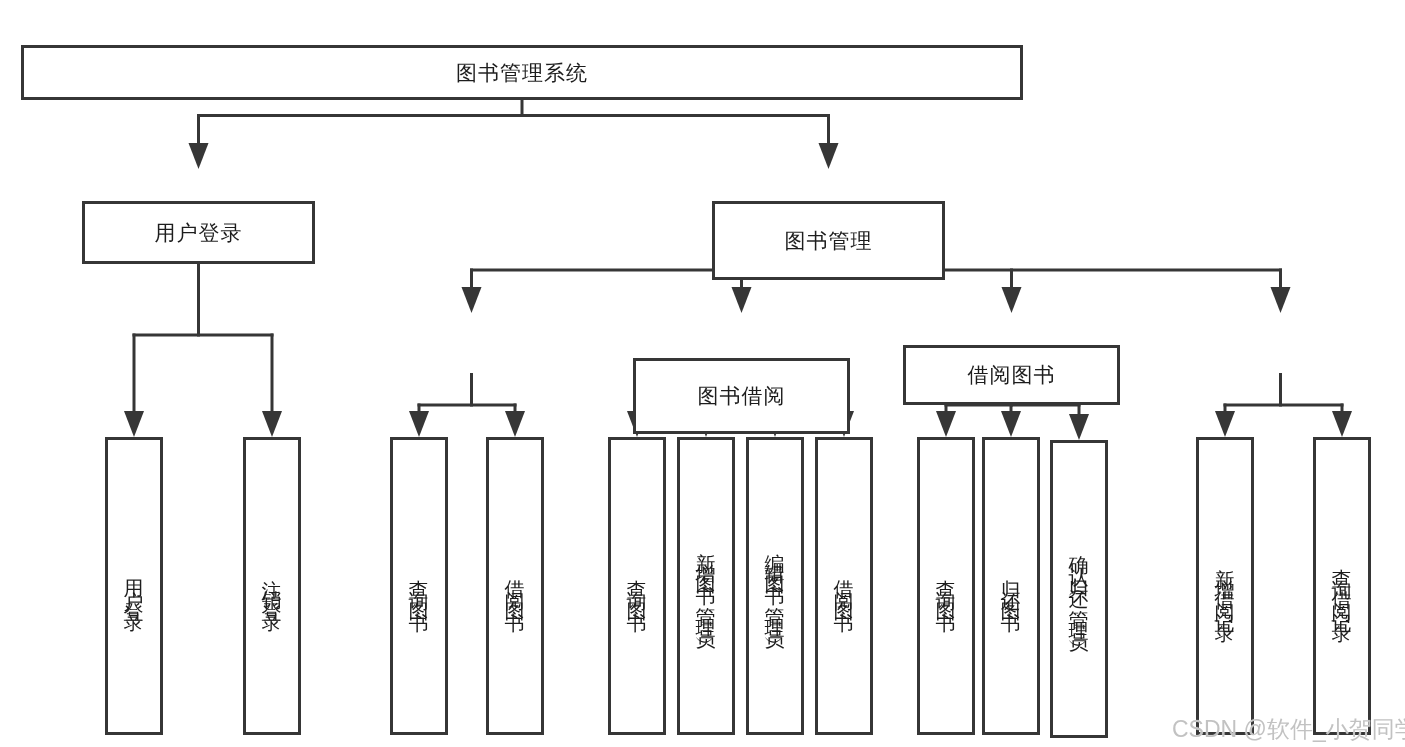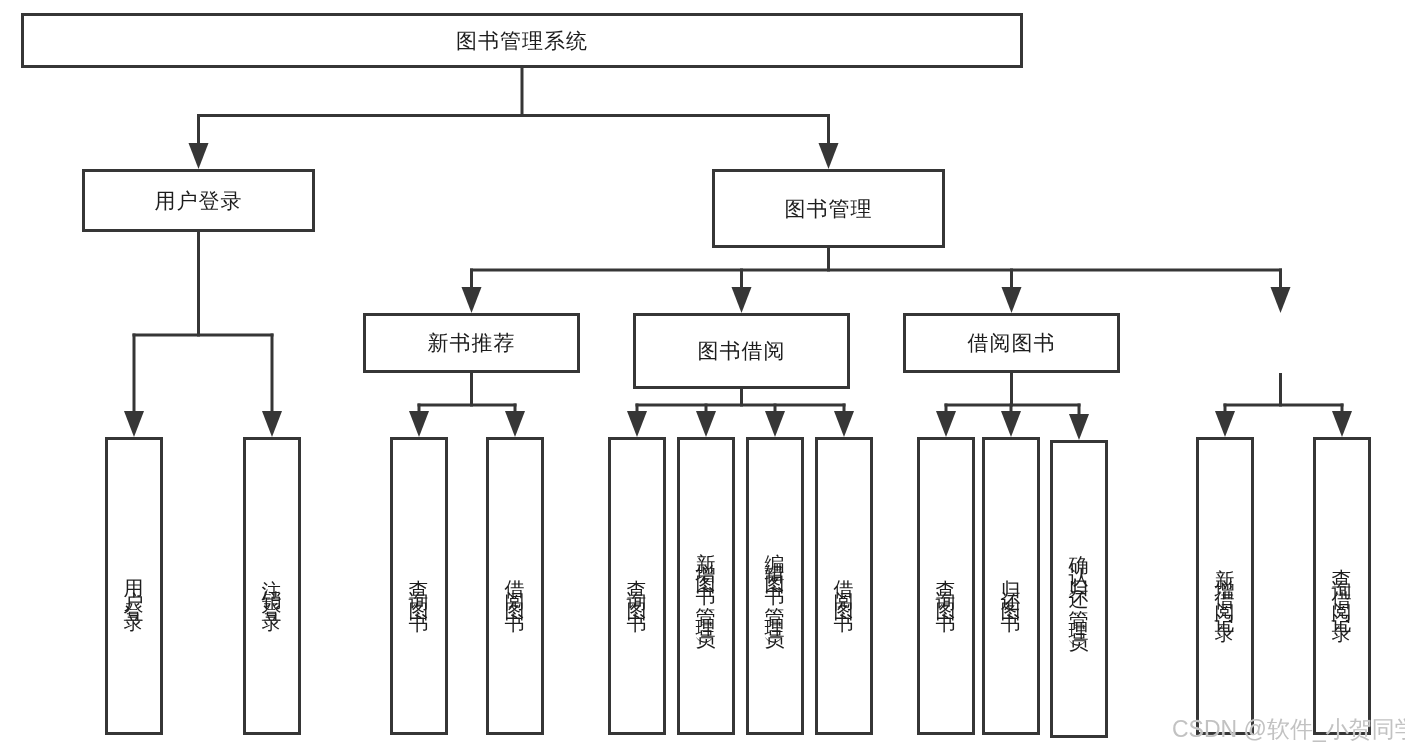--- a/index.html
+++ b/index.html
@@ -12,21 +12,21 @@
   }
   svg.connectors{position:absolute;left:0;top:0;z-index:1;}
   svg.connectors line{stroke:#363636;stroke-width:3;}
   svg.connectors polygon{fill:#363636;stroke:none;}
   .hbox{
     position:absolute;z-index:2;
     box-sizing:border-box;
     border:3px solid #363636;
     background:#ffffff;
     display:flex;align-items:center;justify-content:center;
-    font-size:21px;color:#1d1d1d;letter-spacing:1px;
+    font-size:21px;color:#1d1d1d;letter-spacing:1px;margin-top:32px;
   }
   .vbox{
     position:absolute;z-index:2;
     box-sizing:border-box;
     width:58px;height:298px;
     border:3px solid #363636;
     background:#ffffff;
     display:flex;align-items:center;justify-content:center;
   }
   .vbox span{
@@ -115,24 +115,21 @@
     <span>图书管理系统</span>
   </div>
 
   <div class="hbox" style="left:82px;top:169px;width:233px;height:63px;">
     <span>用户登录</span>
   </div>
   <div class="hbox" style="left:712px;top:169px;width:233px;height:79px;">
     <span>图书管理</span>
   </div>
 
-  <div class="hbox" style="left:363px;top:313px;width:217px;height:60px;">
-    <span>新书推荐</span>
-  </div>
-  <div class="hbox" style="left:633px;top:313px;width:217px;height:76px;text-align:center;">
+  <div class="hbox" style="left:633px;top:326px;width:217px;height:76px;text-align:center;">
     <span>图书借阅</span>
   </div>
   <div class="hbox" style="left:903px;top:313px;width:217px;height:60px;">
     <span>借阅图书</span>
   </div>
 
   <div class="vbox" style="left:105px;top:437px;">
     <span>用户登录</span>
   </div>
   <div class="vbox" style="left:243px;top:437px;">

